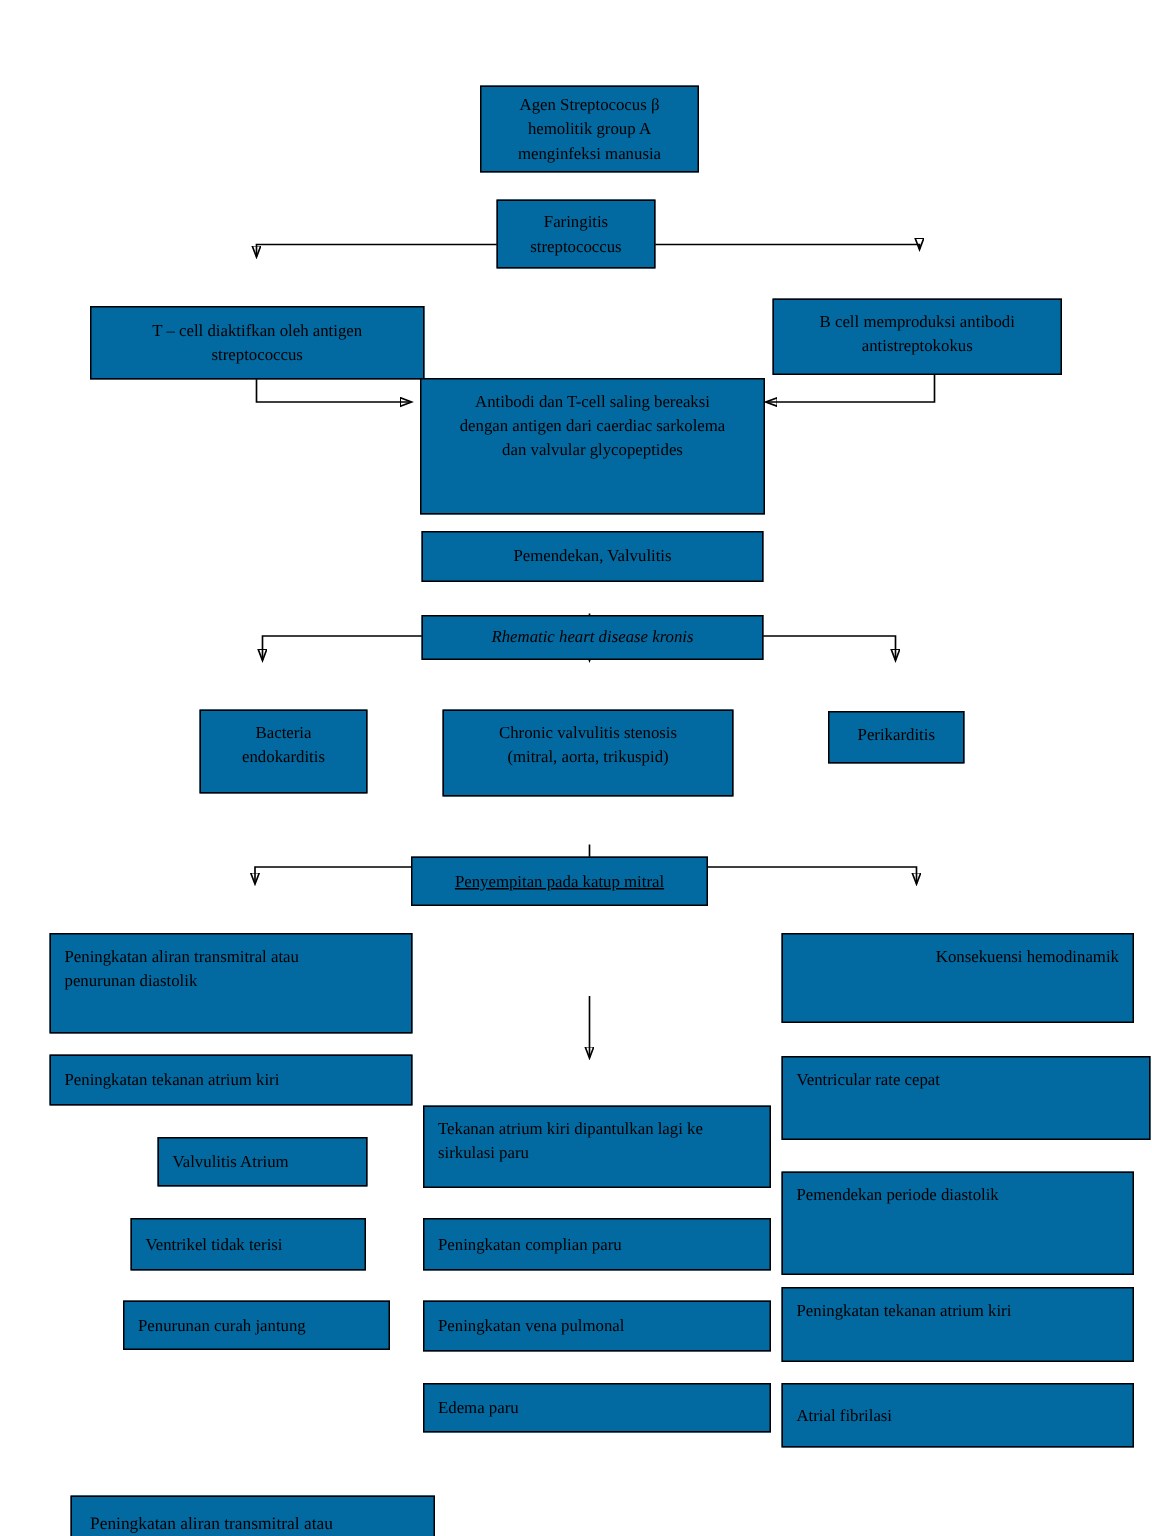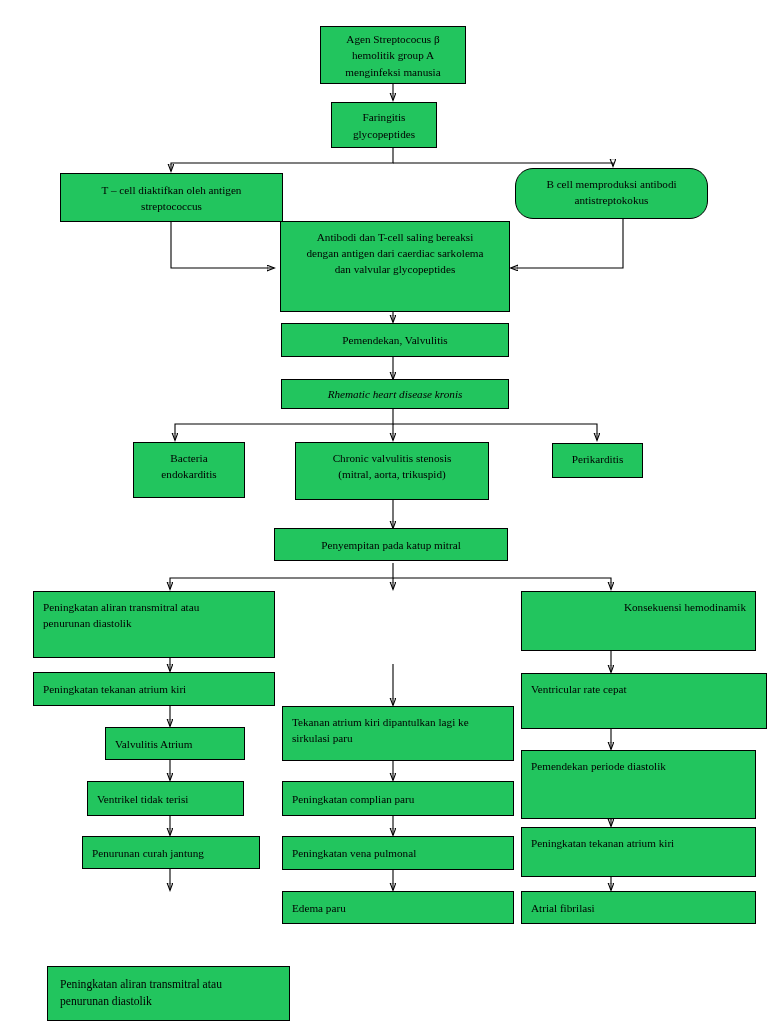--- a/index.html
+++ b/index.html
@@ -16,26 +16,27 @@
     overflow: hidden;
   }
   #canvas {
     position: absolute;
     left: 0; top: 0;
     width: 768px; height: 1024px;
   }
   .node {
     position: absolute;
     border: 1px solid #000000;
-    background: #22c55e;
+    background: #0369a1;
     padding: 7px 9px 6px 9px;
     font-size: 11.2px;
     line-height: 1.45;
     z-index: 5;
     white-space: pre-line;
+    margin-top: 31px;
   }
   .node.center { text-align: center; }
   .node.left   { text-align: left; }
   .node.vcenter {
     display: flex;
     flex-direction: column;
     justify-content: center;
   }
   .node.vtop {
     display: block;
@@ -103,45 +104,45 @@
     <line x1="611" y1="729" x2="611" y2="749" marker-end="url(#ah)"></line>
     <line x1="611" y1="805" x2="611" y2="826" marker-end="url(#ah)"></line>
     <line x1="611" y1="877" x2="611" y2="890" marker-end="url(#ah)"></line>
   </svg>
 
   <div class="node center vcenter" style="left:320px; top:26px; width:146px; height:58px;">Agen Streptococus β
 hemolitik group A
 menginfeksi manusia</div>
 
   <div class="node center vcenter" style="left:331px; top:102px; width:106px; height:46px;">Faringitis
-glycopeptides</div>
+streptococcus</div>
 
   <div class="node center vcenter" style="left:60px; top:173px; width:223px; height:49px;">T – cell diaktifkan oleh antigen
 streptococcus</div>
 
-  <div class="node center vtop" style="left:515px; top:168px; width:193px; height:51px;border-radius:18px;">B cell memproduksi antibodi
+  <div class="node center vtop" style="left:515px; top:168px; width:193px; height:51px;">B cell memproduksi antibodi
 antistreptokokus</div>
 
   <div class="node center vtop" style="left:280px; top:221px; width:230px; height:91px;">Antibodi dan T-cell saling bereaksi
 dengan antigen dari caerdiac sarkolema
 dan valvular glycopeptides</div>
 
   <div class="node center vcenter" style="left:281px; top:323px; width:228px; height:34px;">Pemendekan, Valvulitis</div>
 
   <div class="node center vcenter" style="left:281px; top:379px; width:228px; height:30px;font-style:italic;">Rhematic heart disease kronis</div>
 
   <div class="node center vtop" style="left:133px; top:442px; width:112px; height:56px;">Bacteria
 endokarditis</div>
 
   <div class="node center vtop" style="left:295px; top:442px; width:194px; height:58px;">Chronic valvulitis stenosis
 (mitral, aorta, trikuspid)</div>
 
   <div class="node center vtop" style="left:552px; top:443px; width:91px; height:35px;">Perikarditis</div>
 
-  <div class="node center vcenter" style="left:274px; top:528px; width:234px; height:33px;">Penyempitan pada katup mitral</div>
+  <div class="node center vcenter" style="left:274px; top:540px; width:198px; height:33px;text-decoration:underline;">Penyempitan pada katup mitral</div>
 
   <div class="node left vtop" style="left:33px; top:591px; width:242px; height:67px;">Peningkatan aliran transmitral atau
 penurunan diastolik</div>
 
   <div class="node left vcenter" style="left:33px; top:672px; width:242px; height:34px;">Peningkatan tekanan atrium kiri</div>
 
   <div class="node left vcenter" style="left:105px; top:727px; width:140px; height:33px;">Valvulitis Atrium</div>
 
   <div class="node left vcenter" style="left:87px; top:781px; width:157px; height:35px;">Ventrikel tidak terisi</div>
 
@@ -158,18 +159,18 @@
   <div class="node left vcenter" style="left:282px; top:891px; width:232px; height:33px;">Edema paru</div>
 
   <div class="node left vtop" style="left:521px; top:591px; width:235px; height:60px;text-align:right;">Konsekuensi hemodinamik</div>
 
   <div class="node left vtop" style="left:521px; top:673px; width:246px; height:56px;">Ventricular rate cepat</div>
 
   <div class="node left vtop" style="left:521px; top:750px; width:235px; height:69px;">Pemendekan periode diastolik</div>
 
   <div class="node left vtop" style="left:521px; top:827px; width:235px; height:50px;">Peningkatan tekanan atrium kiri</div>
 
-  <div class="node left vcenter" style="left:521px; top:891px; width:235px; height:33px;">Atrial fibrilasi</div>
+  <div class="node left vcenter" style="left:521px; top:891px; width:235px; height:43px;">Atrial fibrilasi</div>
 
   <div class="node left vtop" style="left:47px; top:966px; width:243px; height:55px; padding-top:10px; padding-left:12px; font-size:11.6px;">Peningkatan aliran transmitral atau
 penurunan diastolik</div>
 
 </div>
 
 </body></html>

